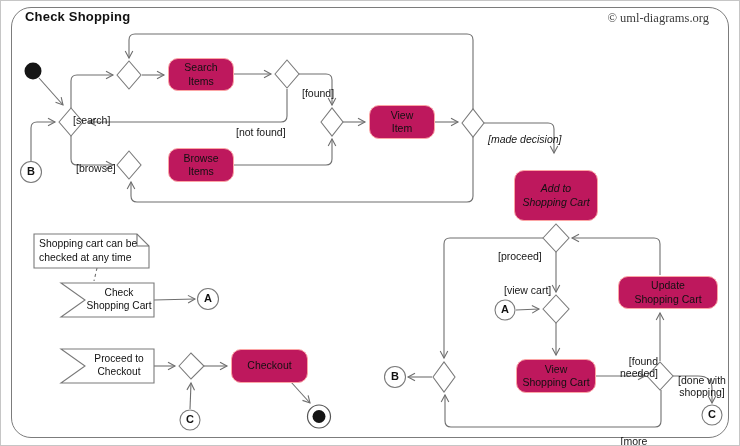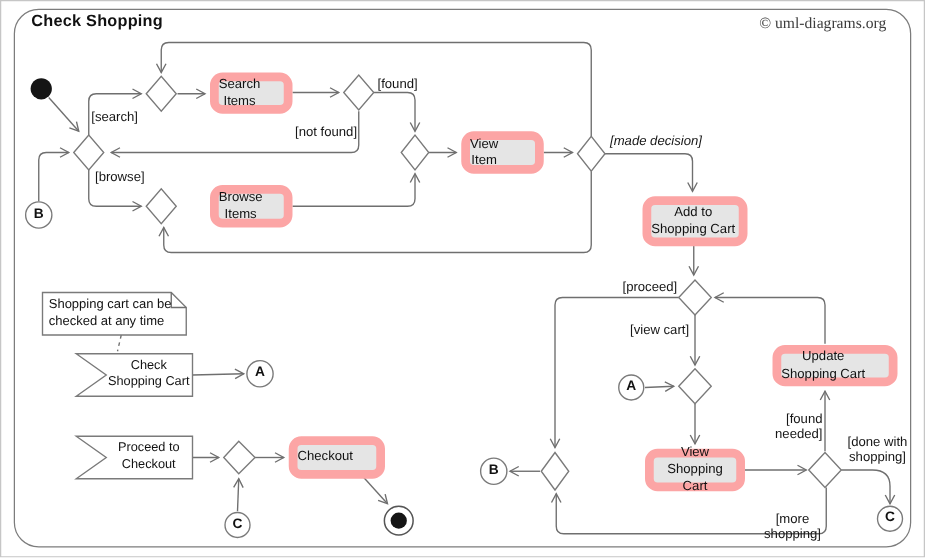--- a/index.html
+++ b/index.html
@@ -21,27 +21,27 @@
     position:absolute;right:30px;top:10px;font-family:"Liberation Serif",serif;
     font-size:12.5px;color:#3c3c3c;white-space:pre-line;
   }
   svg{position:absolute;left:0;top:0;}
   .edge{fill:none;stroke:#6f6f6f;stroke-width:1.1;}
   .edge.dashed{stroke-dasharray:3,3;}
   .shape{fill:#ffffff;stroke:#7a7a7a;stroke-width:1.1;}
   .filled{fill:#151515;stroke:none;}
   .ring{fill:#ffffff;stroke:#555;stroke-width:1.2;}
   .box{
-    position:absolute;border:7px solid #fca5a5;border-radius:10px;background:#e5e5e5;
-    display:flex;align-items:center;text-align:center;
+    position:absolute;border:1px solid #fca5a5;border-radius:10px;background:#be185d;
+    display:flex;align-items:center;justify-content:center;text-align:center;
     font-size:10.5px;line-height:1.25;box-sizing:border-box;
   }
   .lbl{white-space:pre-line;}
   .guard{
-    position:absolute;font-size:10.5px;line-height:1.15;white-space:pre-line;color:#161616;
+    position:absolute;font-size:10.5px;line-height:1.15;white-space:pre-line;color:#161616;margin-top:26px;
   }
   .conn{
     position:absolute;width:20px;text-align:center;font-size:11px;font-weight:bold;
   }
   .pentlbl{
     position:absolute;width:68px;text-align:center;font-size:10.2px;line-height:1.3;
     white-space:pre-line;
   }
   .notelbl{
     position:absolute;left:38px;top:236px;width:108px;font-size:10.4px;line-height:1.35;
@@ -132,21 +132,21 @@
 Items</span>
     </div>
   <div class="box" style="left:167px;top:147px;width:66px;height:34px;">
       <span class="lbl">Browse
 Items</span>
     </div>
   <div class="box" style="left:368px;top:104px;width:66px;height:34px;">
       <span class="lbl">View
 Item</span>
     </div>
-  <div class="box" style="left:513px;top:156px;width:84px;height:40px;">
+  <div class="box" style="left:513px;top:169px;width:84px;height:51px;font-style:italic;">
       <span class="lbl">Add to
 Shopping Cart</span>
     </div>
   <div class="box" style="left:617px;top:275px;width:100px;height:33px;">
       <span class="lbl">Update
 Shopping Cart</span>
     </div>
   <div class="box" style="left:515px;top:358px;width:80px;height:34px;">
       <span class="lbl">View
 Shopping Cart</span>

